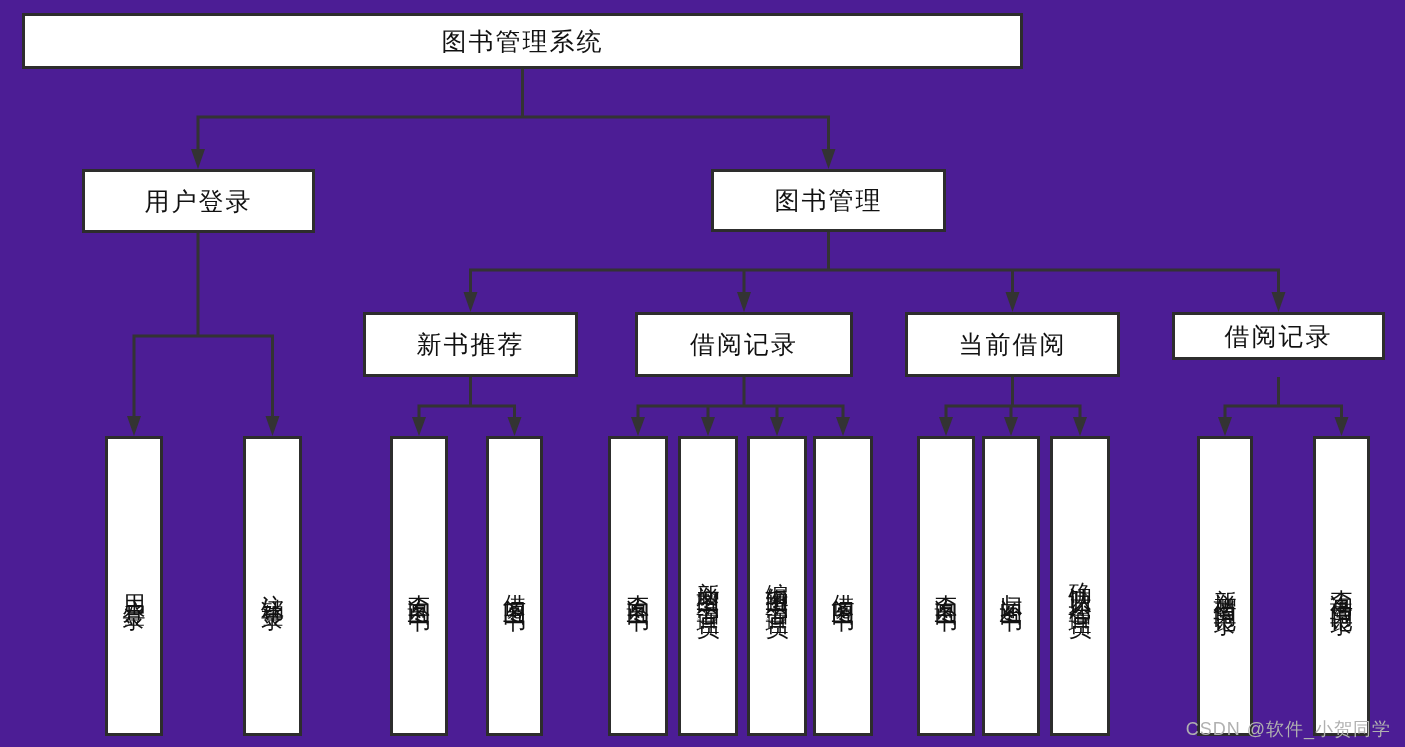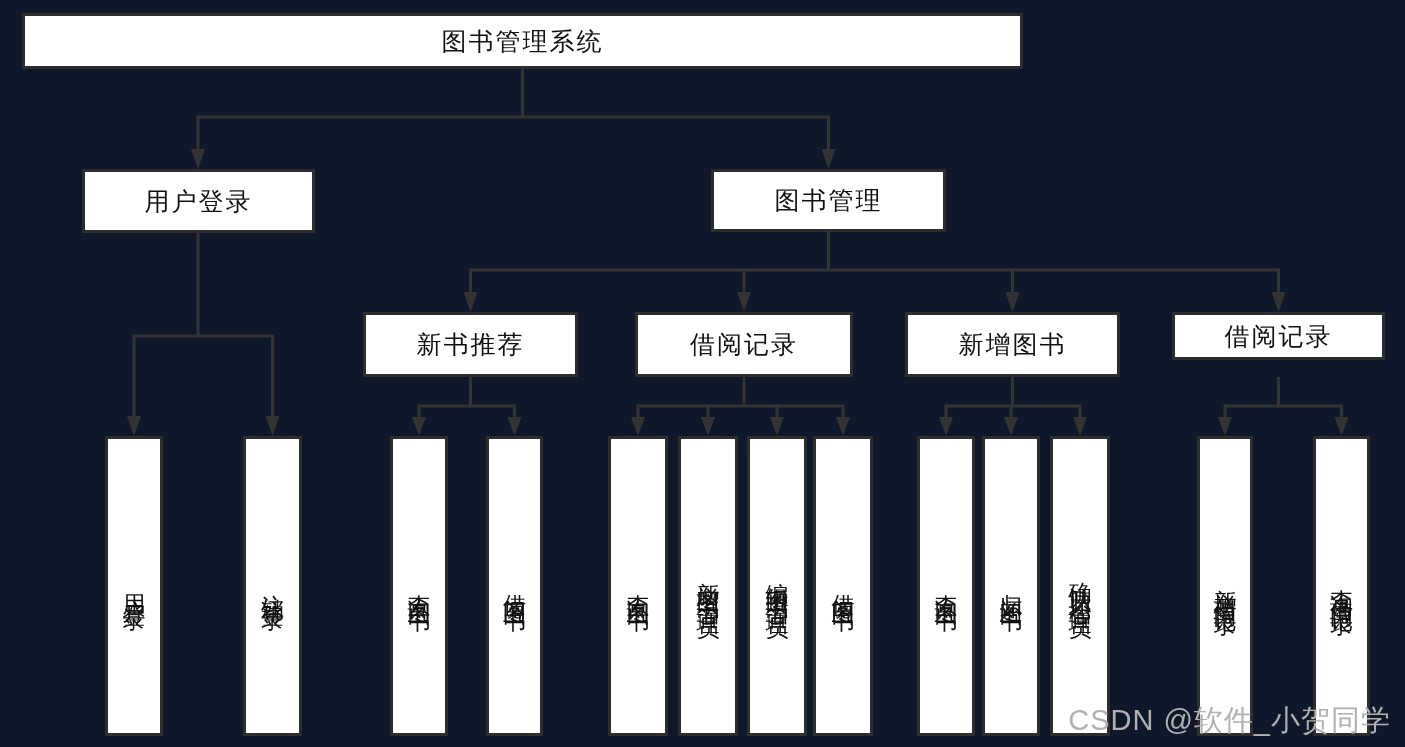--- a/index.html
+++ b/index.html
@@ -1,19 +1,19 @@
 <!DOCTYPE html>
 <html><head>
 <meta charset="utf-8">
 <style>
   html,body{margin:0;padding:0;background:#ffffff;}
   .canvas{
     position:relative;
     width:1405px;height:747px;
-    background:#0f172a;
+    background:#4c1d95;
     font-family:"Liberation Sans","DejaVu Sans",sans-serif;
     overflow:hidden;
   }
   svg.connectors{position:absolute;left:0;top:0;width:1405px;height:747px;}
   svg.connectors path{stroke:#333333;stroke-width:3;fill:none;}
   svg.connectors polygon{fill:#333333;stroke:none;}
   .box{
     position:absolute;
     box-sizing:border-box;
     border:3px solid #2d2d2d;
@@ -25,21 +25,21 @@
   .v{
     writing-mode:vertical-rl;
     text-orientation:mixed;
     font-size:23px;
     letter-spacing:5px;
     line-height:1;
   }
   .watermark{
     position:absolute;
     right:14px;bottom:6px;
-    font-size:29px;
+    font-size:18px;
     color:#b0b0b0;
     letter-spacing:1px;
     white-space:nowrap;
   }
 </style>
 </head>
 <body>
 
 <div class="canvas">
 
@@ -86,21 +86,21 @@
     </g>
   </svg>
 
   <div class="box h" style="left:22px;top:13px;width:1001px;height:56px">图书管理系统</div>
 
   <div class="box h" style="left:82px;top:169px;width:233px;height:64px">用户登录</div>
   <div class="box h" style="left:711px;top:169px;width:235px;height:63px">图书管理</div>
 
   <div class="box h" style="left:363px;top:312px;width:215px;height:65px">新书推荐</div>
   <div class="box h" style="left:635px;top:312px;width:218px;height:65px">借阅记录</div>
-  <div class="box h" style="left:905px;top:312px;width:215px;height:65px">新增图书</div>
+  <div class="box h" style="left:905px;top:312px;width:215px;height:65px">当前借阅</div>
   <div class="box h" style="left:1172px;top:312px;width:213px;height:48px">借阅记录</div>
 
   <div class="box v" style="left:105px;top:436px;width:58px;height:300px">用户登录</div>
   <div class="box v" style="left:243px;top:436px;width:59px;height:300px">注销登录</div>
 
   <div class="box v" style="left:390px;top:436px;width:58px;height:300px">查询图书</div>
   <div class="box v" style="left:486px;top:436px;width:57px;height:300px">借阅图书</div>
 
   <div class="box v" style="left:608px;top:436px;width:60px;height:300px">查询图书</div>
   <div class="box v" style="left:678px;top:436px;width:60px;height:300px">新增图书（管理员）</div>

